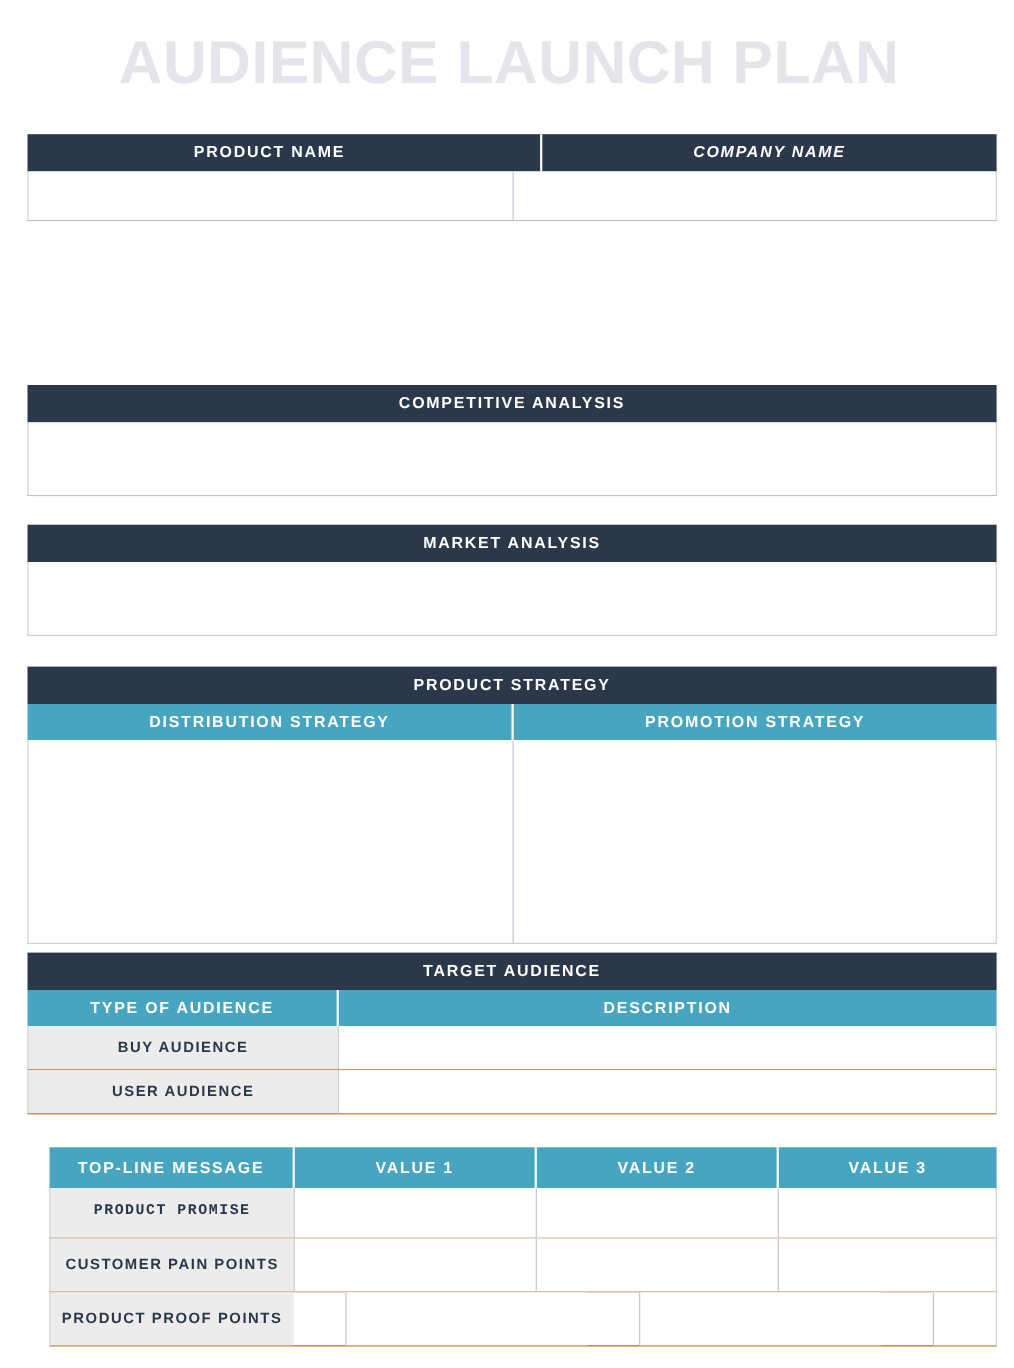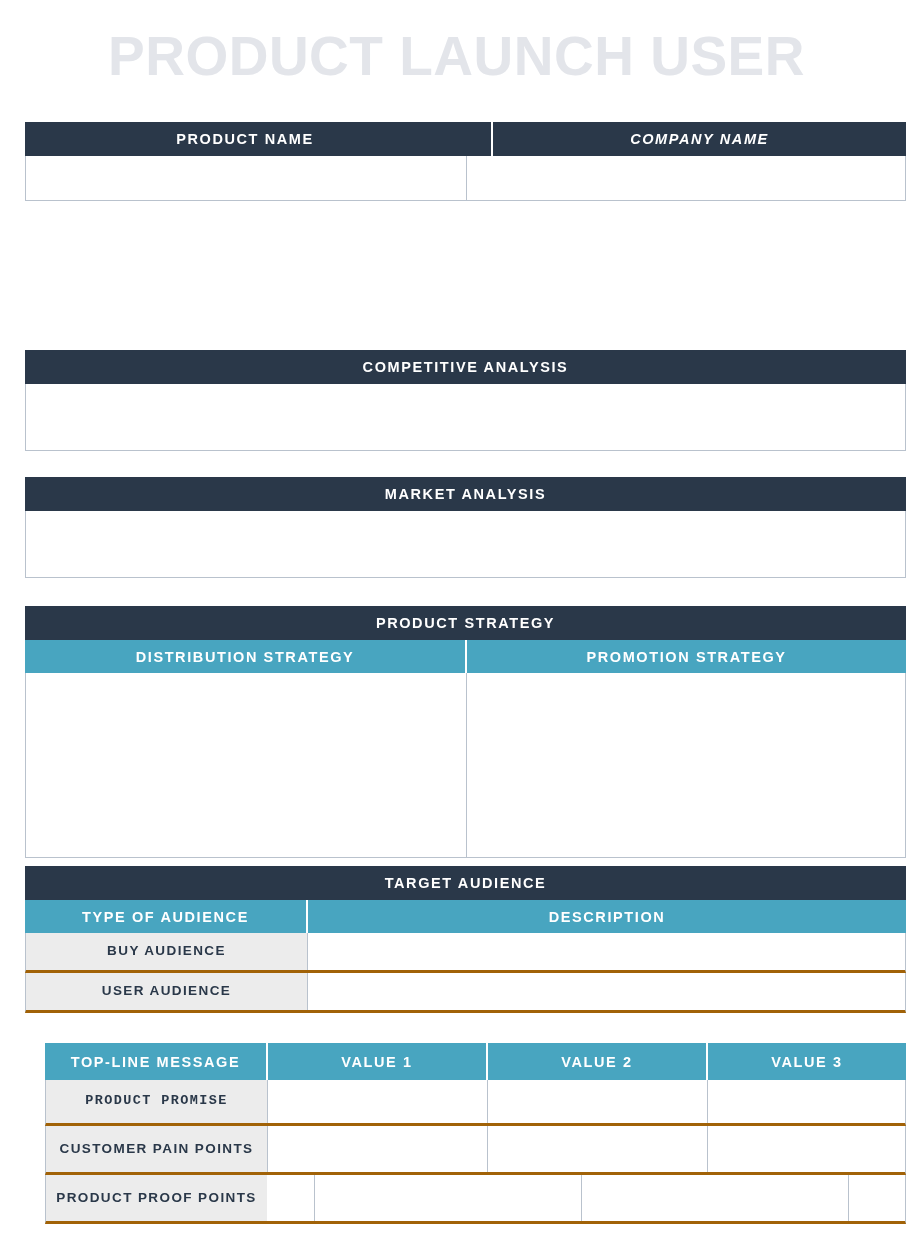--- a/index.html
+++ b/index.html
@@ -118,21 +118,21 @@
     text-align: center;
     padding: 0 6px;
     line-height: 1.25;
   }
 
   .data-row {
     display: flex;
     align-items: stretch;
     border-left: 1px solid #b9c2cd;
     border-right: 1px solid #b9c2cd;
-    border-bottom: 3px solid #a16207;
+    border-bottom: 1px solid #a16207;
     background: #ffffff;
   }
   .data-row > div + div {
     border-left: 1px solid #b9c2cd;
   }
   .cell-blank { background: #ffffff; }
 
   
   .w-prod { flex: 0 0 440px; }
   .w-comp { flex: 1 1 auto; }
@@ -140,21 +140,21 @@
   .w-auddesc { flex: 1 1 auto; }
   .w-topline { flex: 0 0 221px; }
   .w-val { flex: 0 0 220px; }
   .w-val-last { flex: 1 1 auto; }
 </style>
 </head>
 <body>
 
 <div class="page">
 
-  <div class="page-title">PRODUCT LAUNCH USER</div>
+  <div class="page-title">AUDIENCE LAUNCH PLAN</div>
 
   <div class="section" style="top:122px;">
     <div class="band hdr-navy">
       <div class="band-cell w-prod">PRODUCT NAME</div>
       <div class="band-cell w-comp">COMPANY NAME</div>
     </div>
     <div class="body-band" style="height:45px;">
       <div class="body-cell w-prod"></div>
       <div class="body-cell w-comp"></div>
     </div>

